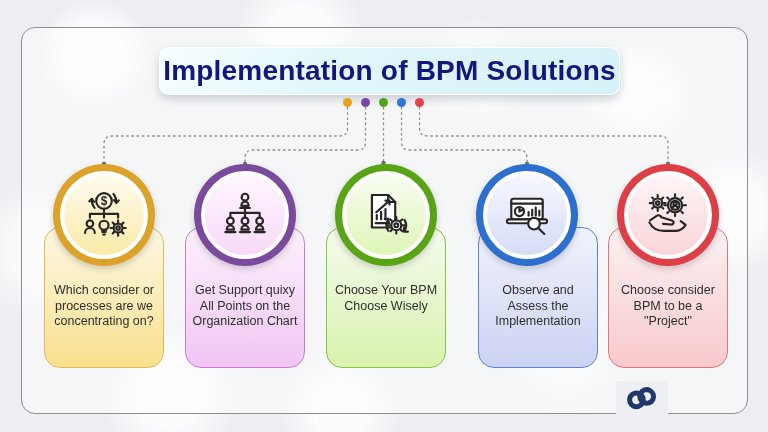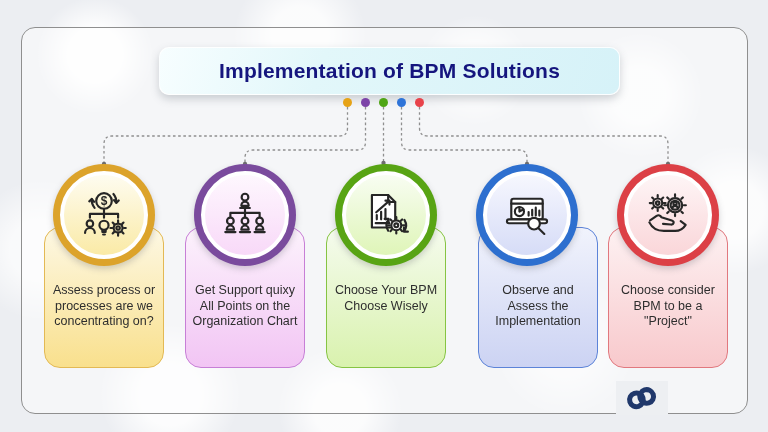--- a/index.html
+++ b/index.html
@@ -23,21 +23,21 @@
     border:1.2px solid #8f8f8f;border-radius:14px;
     background:rgba(255,255,255,.48);
   }
   .banner{
     position:absolute;left:159px;top:47px;width:459px;height:46px;
     border-radius:10px;border:1px solid rgba(255,255,255,.9);
     background:linear-gradient(110deg,#f7feff 0%,#e2f7fa 35%,#d6f2f8 100%);
     box-shadow:0 4px 9px rgba(90,100,110,.28);
     display:flex;align-items:center;justify-content:center;
   }
-  .banner h1{margin:0;font-size:21px;font-weight:bold;letter-spacing:.2px;}
+  .banner h1{margin:0;font-size:28px;font-weight:bold;letter-spacing:.2px;}
   .dot{position:absolute;top:98px;width:9px;height:9px;border-radius:50%;background:var(--dc);}
   .connectors{position:absolute;left:0;top:0;width:768px;height:432px;pointer-events:none;}
   .step-circle{
     position:absolute;top:164px;width:102px;height:102px;border-radius:50%;
     background:var(--ring);display:flex;align-items:center;justify-content:center;
     box-shadow:0 3px 6px rgba(80,80,90,.25);
   }
   .step-circle .inner{
     width:80px;height:80px;border-radius:50%;border:4px solid #ffffff;
     background:linear-gradient(180deg,var(--i1),var(--i2));
@@ -90,21 +90,21 @@
     <g fill="#6f6f6f">
       <circle cx="104" cy="164" r="2.2"></circle>
       <circle cx="245" cy="164" r="2.2"></circle>
       <circle cx="383.5" cy="163" r="2.2"></circle>
       <circle cx="527" cy="164" r="2.2"></circle>
       <circle cx="668" cy="164" r="2.2"></circle>
     </g>
   </svg>
 
   <div class="card c1" style="--bc: #E3B954; --c1: #FDF8E4; --c2: #F9E08D;">
-    <p>Assess process or processes are we concentrating on?</p>
+    <p>Which consider or processes are we concentrating on?</p>
   </div>
   <div class="card c2" style="--bc: #C77FD6; --c1: #FCF2FC; --c2: #F2C5F4;">
     <p>Get Support quixy All Points on the Organization Chart</p>
   </div>
   <div class="card c3" style="--bc: #86C443; --c1: #F5FBEE; --c2: #D9F2AE;">
     <p>Choose Your BPM Choose Wisely</p>
   </div>
   <div class="card c4" style="--bc: #5C83D8; --c1: #F1F3FC; --c2: #CCD3F3;">
     <p>Observe and Assess the Implementation</p>
   </div>

